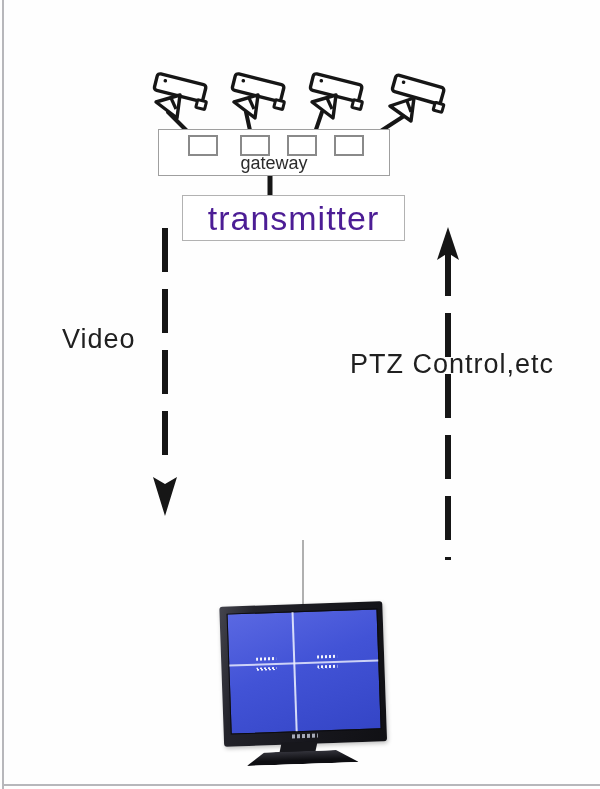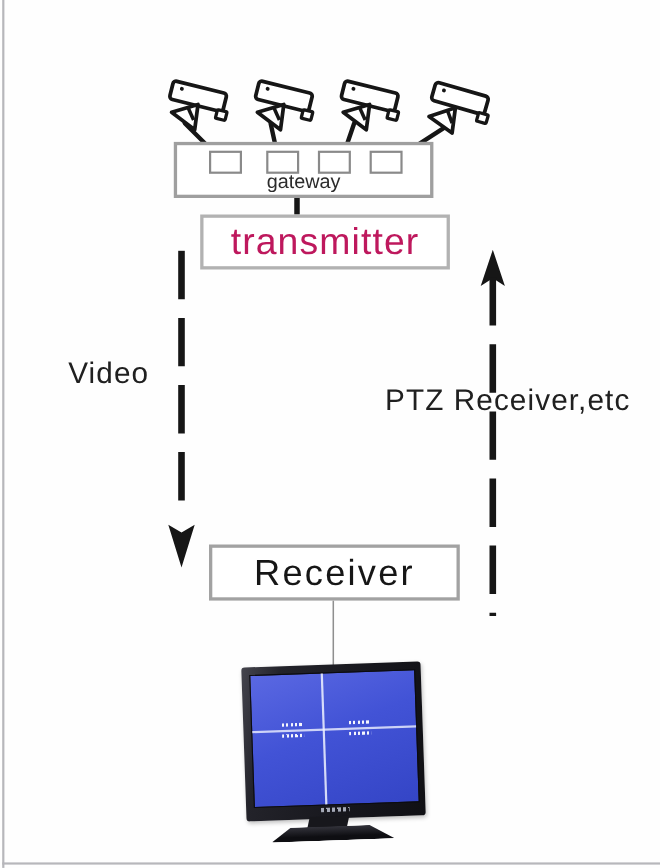--- a/index.html
+++ b/index.html
@@ -5,30 +5,30 @@
   html,body{margin:0;padding:0;background:#ffffff;}
   #stage{
     position:relative;width:600px;height:789px;background:#fefefe;overflow:hidden;
     font-family:"Liberation Sans", sans-serif;color:#1a1a1a;
   }
   
   .frame-left{position:absolute;left:2px;top:0;width:2px;height:789px;background:#b7b7bb;}
   .frame-bottom{position:absolute;left:2px;top:784px;width:598px;height:2px;background:#b7b7bb;}
 
   
-  .box{position:absolute;background:#ffffff;border:3px solid #fca5a5;
+  .box{position:absolute;background:#ffffff;border:1px solid #fca5a5;
        display:flex;align-items:center;justify-content:center;}
   .gateway-box{left:158px;top:129px;width:230px;height:45px;border-color:#9f9f9f;}
   .gateway-label{position:absolute;left:0;right:0;bottom:1px;text-align:center;
        font-size:18px;color:#2b2b2b;}
   .port{position:absolute;top:5px;width:26px;height:17px;background:#fff;border:2px solid #8a8a8a;}
   .port1{left:29px;} .port2{left:81px;} .port3{left:128px;} .port4{left:175px;}
 
   .transmitter-box{left:182px;top:195px;width:221px;height:44px;border-color:#b2b2b2;}
-  .transmitter-box span{font-size:34px;letter-spacing:1px;color:#be185d;text-align:right;}
+  .transmitter-box span{font-size:34px;letter-spacing:1px;color:#4c1d95;text-align:right;}
   .receiver-box{left:190px;top:495px;width:222px;height:45px;border-color:#a2a2a2;}
   .receiver-box span{font-size:33px;letter-spacing:2px;color:#161616;}
 
   .flow-label{position:absolute;font-size:27px;color:#202020;letter-spacing:1px;white-space:nowrap;}
   .video-label{left:62px;top:324px;text-align:center;}
   .ptz-label{left:350px;top:349px;}
 
   .overlay{position:absolute;left:0;top:0;width:600px;height:789px;}
   .camera{position:absolute;width:66px;height:58px;}
   .cam1{left:150px;top:70px;}
@@ -128,25 +128,22 @@
     <div class="port port3"></div>
     <div class="port port4"></div>
     <div class="gateway-label">gateway</div>
   </div>
 
   <div class="box transmitter-box">
     <span>transmitter</span>
   </div>
 
   <div class="flow-label video-label">Video</div>
-  <div class="flow-label ptz-label">PTZ Receiver,etc</div>
+  <div class="flow-label ptz-label">PTZ Control,etc</div>
 
-  <div class="box receiver-box">
-    <span>Receiver</span>
-  </div>
 
   <div class="monitor">
     <div class="bezel">
       <div class="screen">
         <div class="vline"></div>
         <div class="hline"></div>
         <div class="cam-osd osd-l1"></div>
         <div class="cam-osd osd-l2"></div>
         <div class="cam-osd osd-r1"></div>
         <div class="cam-osd osd-r2"></div>

